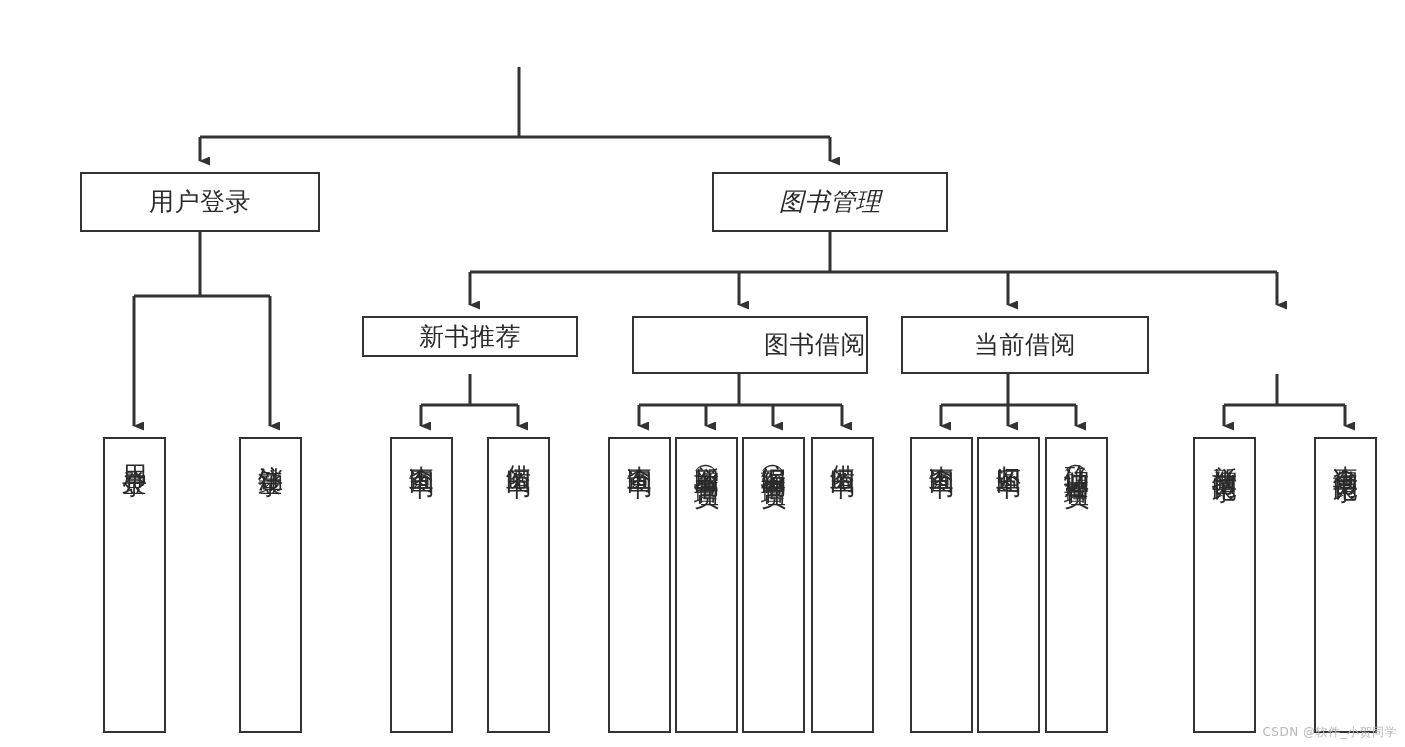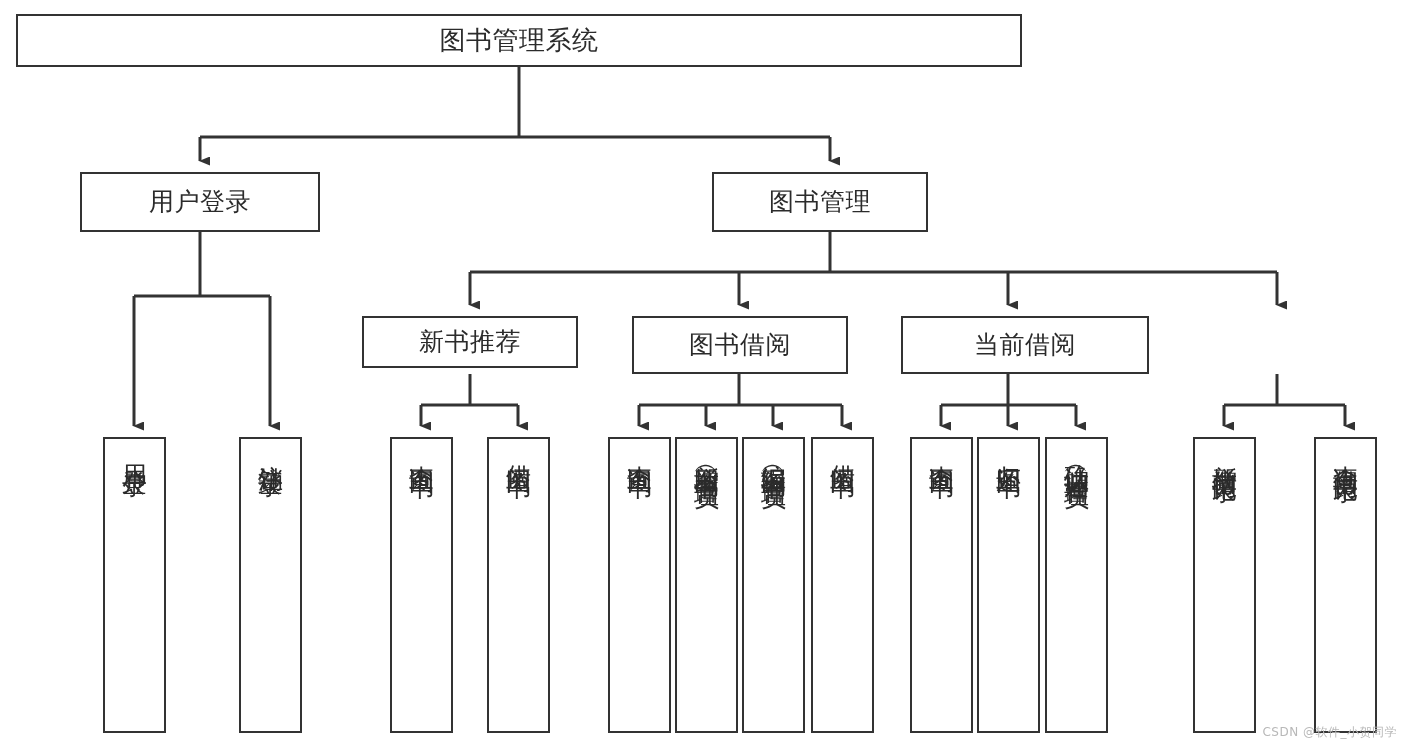--- a/index.html
+++ b/index.html
@@ -125,35 +125,32 @@
       <path d="M 1008 405 L 1008 426" marker-end="url(#arrowhead)"></path>
       <path d="M 1076 405 L 1076 426" marker-end="url(#arrowhead)"></path>
 
       <path d="M 1277 374 L 1277 405"></path>
       <path d="M 1224 405 L 1345 405"></path>
       <path d="M 1224 405 L 1224 426" marker-end="url(#arrowhead)"></path>
       <path d="M 1345 405 L 1345 426" marker-end="url(#arrowhead)"></path>
     </g>
   </svg>
 
-  <div class="node horiz root" style="left:16px; top:14px; width:1006px; height:53px;">
-    <span class="label">图书管理系统</span>
-  </div>
 
   <div class="node horiz" style="left:80px; top:172px; width:240px; height:60px;">
     <span class="label">用户登录</span>
   </div>
-  <div class="node horiz" style="left:712px; top:172px; width:216px; height:60px;">
+  <div class="node horiz" style="left:712px; top:172px; width:236px; height:60px;font-style:italic;">
     <span class="label">图书管理</span>
   </div>
 
-  <div class="node horiz" style="left:362px; top:316px; width:216px; height:52px;">
+  <div class="node horiz" style="left:362px; top:316px; width:216px; height:41px;">
     <span class="label">新书推荐</span>
   </div>
-  <div class="node horiz" style="left:632px; top:316px; width:216px; height:58px;">
+  <div class="node horiz" style="left:632px; top:316px; width:236px; height:58px;justify-content:flex-end;">
     <span class="label">图书借阅</span>
   </div>
   <div class="node horiz" style="left:901px; top:316px; width:248px; height:58px;">
     <span class="label">当前借阅</span>
   </div>
 
   <div class="node vert" style="left:103px; top:437px; width:63px; height:296px;">
     <span class="label">用户登录</span>
   </div>
   <div class="node vert" style="left:239px; top:437px; width:63px; height:296px;">

